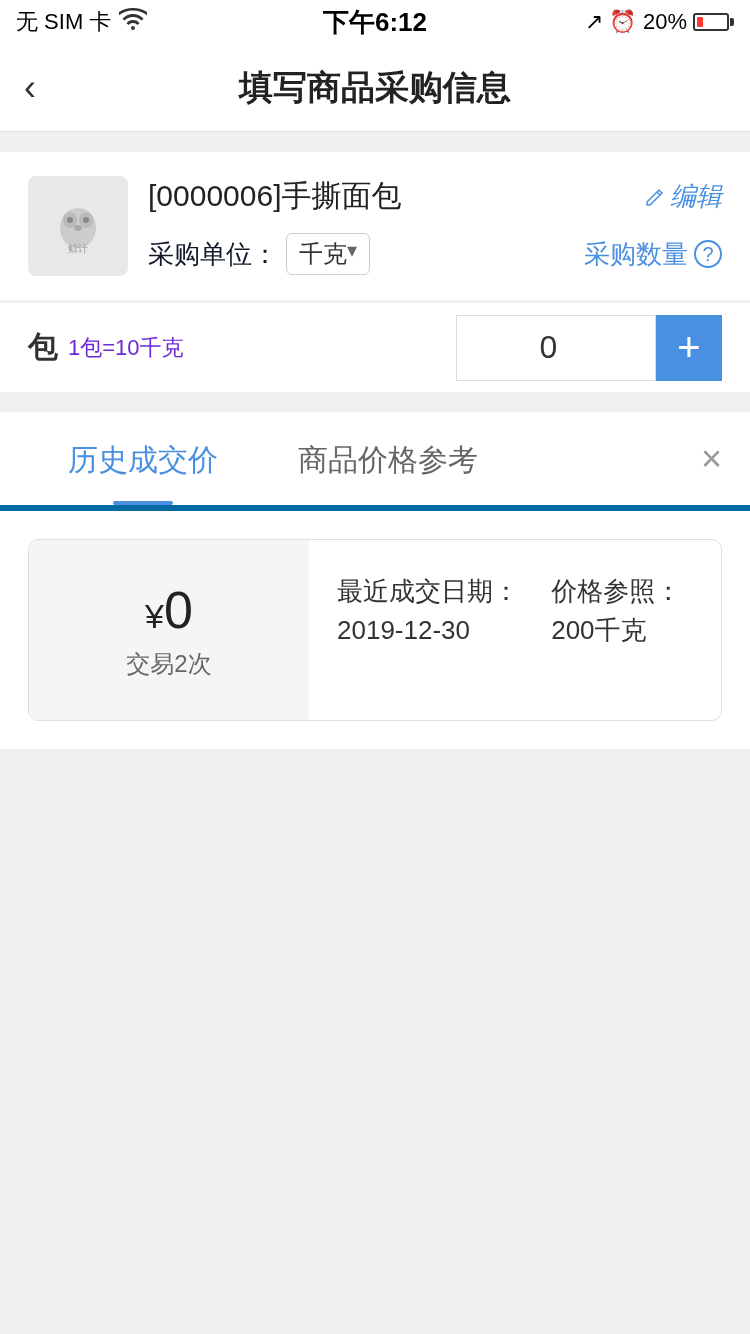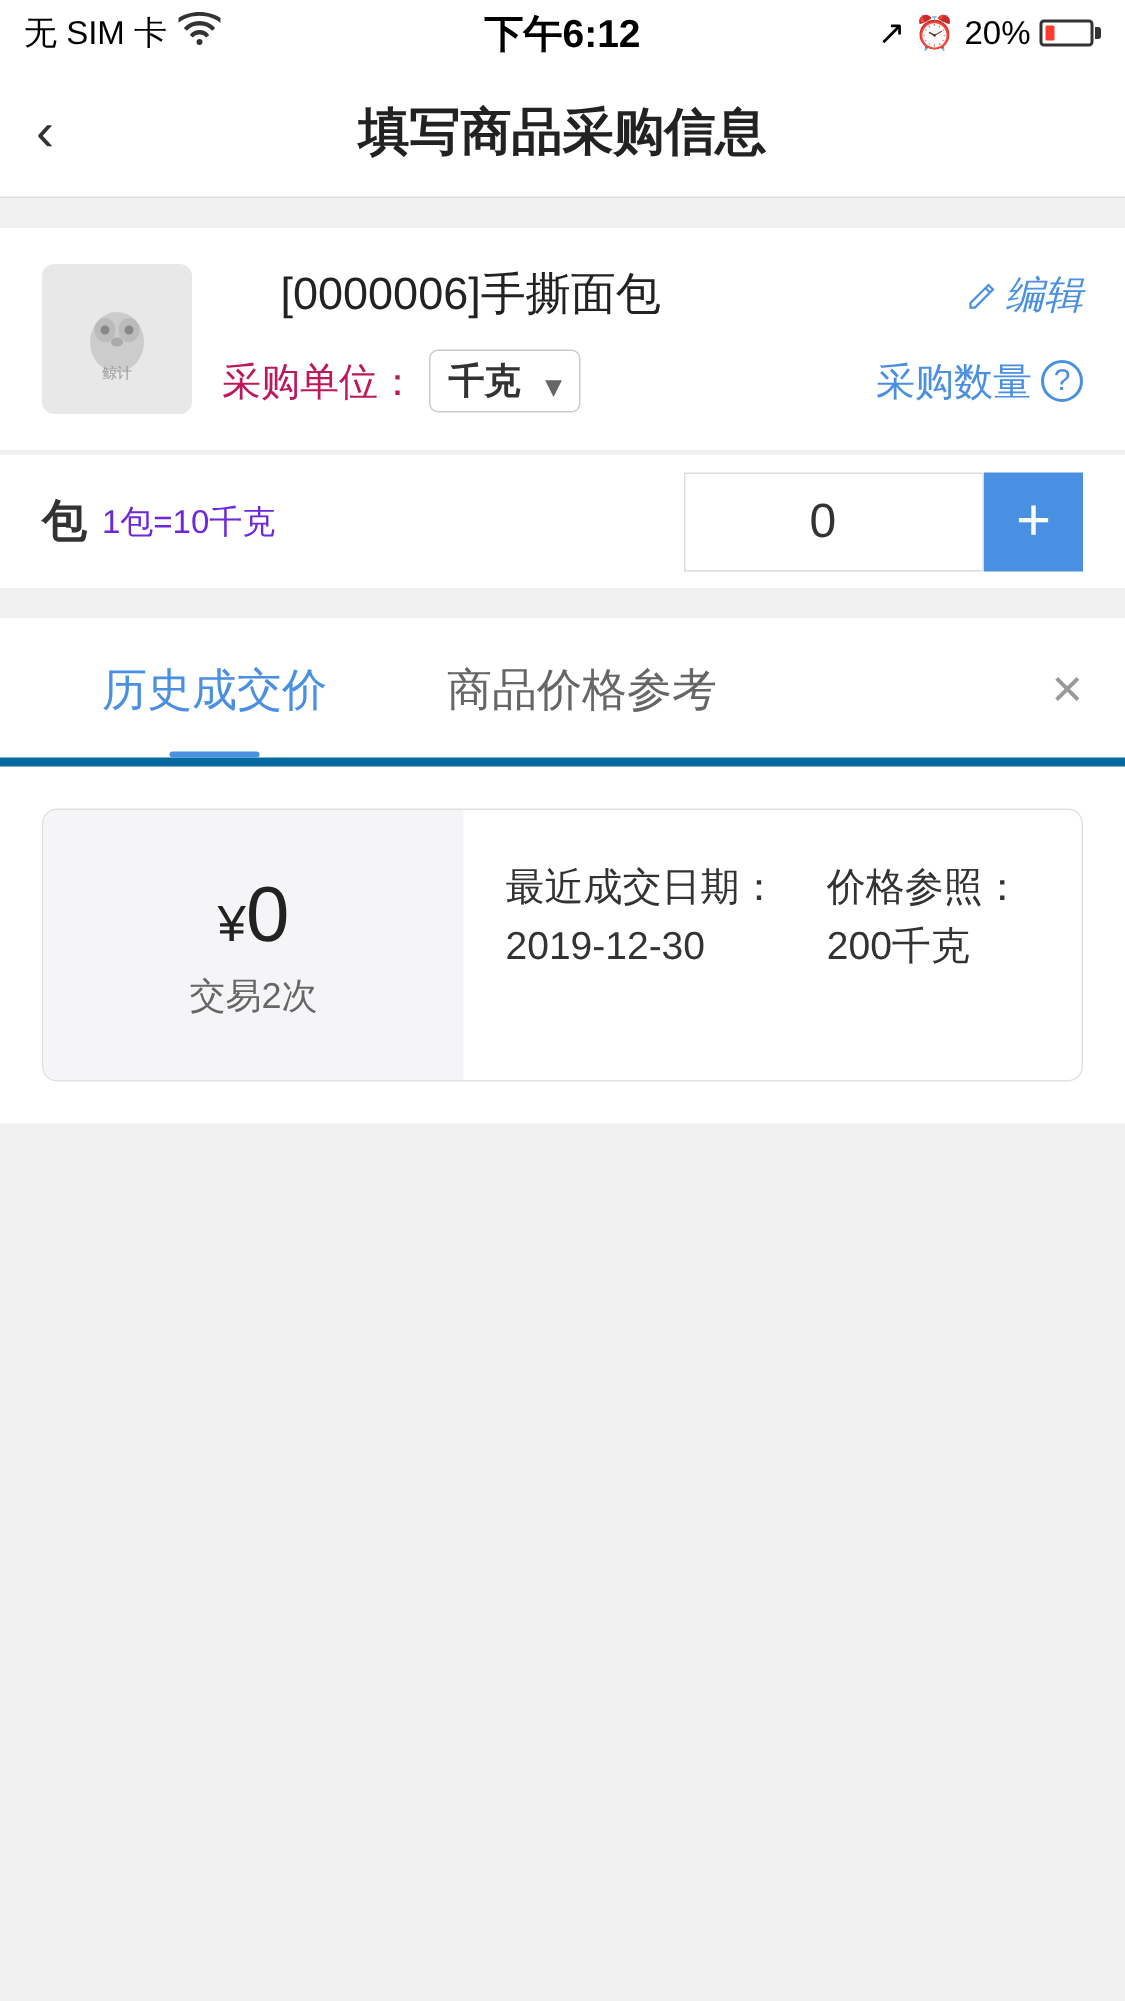--- a/index.html
+++ b/index.html
@@ -124,51 +124,49 @@
     .product-name-row {
       display: flex;
       align-items: center;
       justify-content: space-between;
       margin-bottom: 16px;
     }
     .product-name {
       font-size: 30px;
       font-weight: 500;
       color: #222;
-      margin-left: 39px;
     }
     .edit-btn {
       font-size: 26px;
       color: #4a90e2;
       display: flex;
       align-items: center;
       gap: 4px;
       cursor: pointer;
       font-style: italic;
     }
     .unit-row {
       display: flex;
       align-items: center;
       justify-content: space-between;
     }
     .unit-label {
       font-size: 26px;
-      color: #be185d;
+      color: #0f172a;
       margin-right: 8px;
     }
     .unit-select {
       display: inline-flex;
-      align-items: flex-end;
+      align-items: flex-start;
       border: 1px solid #ccc;
       border-radius: 6px;
       padding: 4px 12px;
       font-size: 24px;
       color: #333;
-      gap: 17px;
-      font-weight: bold;
+      gap: 0;
     }
     .price-ref {
       font-size: 26px;
       color: #4a90e2;
       display: flex;
       align-items: center;
       gap: 6px;
       cursor: pointer;
     }
     .question-circle {

